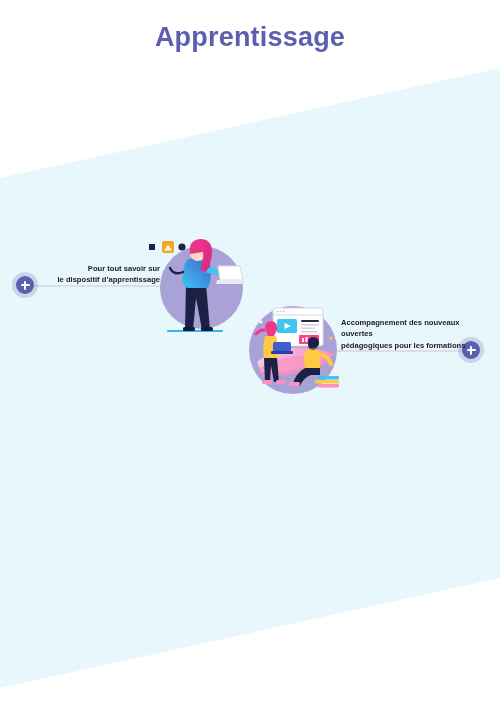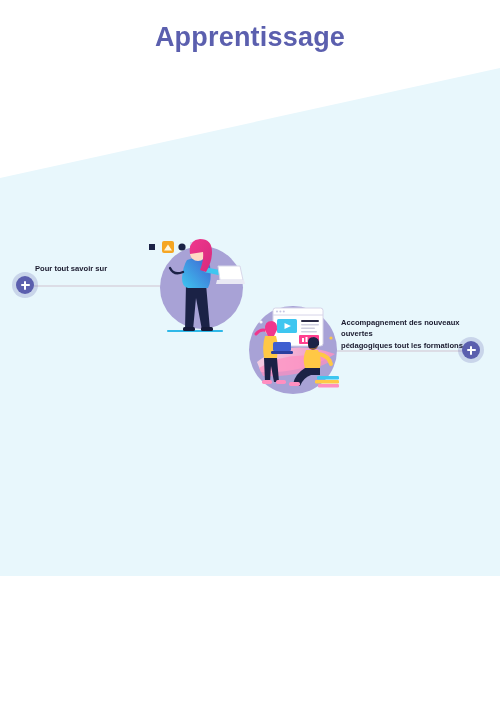--- a/index.html
+++ b/index.html
@@ -4,21 +4,21 @@
 <title>Apprentissage</title>
 <style>
   html,body{margin:0;padding:0;}
   body{
     width:500px;height:708px;
     background:#ffffff;
     font-family:"Liberation Sans","DejaVu Sans",sans-serif;
     overflow:hidden;
     position:relative;
   }
-  .stage{position:relative;width:500px;height:576px;overflow:hidden;}
+  .stage{position:relative;width:500px;height:708px;overflow:hidden;}
 
   
   .band{
     position:absolute;left:0;top:0;width:500px;height:708px;
     background:#e8f7fc;
     clip-path:polygon(0 178px, 500px 68px, 500px 578px, 0 688px);
     z-index:0;
   }
 
   
@@ -47,21 +47,21 @@
   .plus .bar{position:absolute;background:#ffffff;border-radius:1px;}
   .plus .bar.h{width:9px;height:1.8px;}
   .plus .bar.v{width:1.8px;height:9px;}
 
   
   .caption{
     position:absolute;z-index:7;
     font-size:7.6px;line-height:1.5;font-weight:bold;color:#1a1a2e;
   }
   .caption.right{text-align:left;}
-  .caption.leftal{}
+  .caption.leftal{text-align:right;}
 
   
   .circle{
     position:absolute;border-radius:50%;
     background:#a8a2d6;
     z-index:6;overflow:hidden;
   }
   .circle.c1{left:160px;top:246px;width:83px;height:83px;}
   .circle.c2{left:249px;top:306px;width:88px;height:88px;}
 
@@ -80,20 +80,21 @@
 
   <div class="rule" style="left:30px;top:285px;width:140px;"></div>
 
   <div class="plus" style="left:16px;top:276px;">
     <span class="bar h"></span>
     <span class="bar v"></span>
   </div>
 
   <div class="caption leftal" style="left:35px;top:263px;width:125px;">
     <div>Pour tout savoir sur</div>
+    <div>le dispositif d’apprentissage</div>
   </div>
 
   <div class="circle c1"></div>
 
   <svg class="art art1" viewBox="0 0 115 112">
 
     <rect x="9" y="12" width="6" height="6" fill="#1b2246"></rect>
     <rect x="22" y="9" width="12" height="12" rx="2" fill="#f5a623"></rect>
     <polygon points="28,12.5 32,18.5 24,18.5" fill="#fff7e0"></polygon>
     <circle cx="42" cy="15" r="3.6" fill="#1b2246"></circle>
@@ -132,21 +133,21 @@
 
   <div class="rule" style="left:335px;top:350px;width:135px;"></div>
 
   <div class="plus" style="left:462px;top:341px;">
     <span class="bar h"></span>
     <span class="bar v"></span>
   </div>
 
   <div class="caption right" style="left:341px;top:317px;width:152px;">
     <div>Accompagnement des nouveaux ouvertes</div>
-    <div>pédagogiques tout les formations</div>
+    <div>pédagogiques pour les formations</div>
   </div>
 
   <div class="circle c2"></div>
 
   <svg class="art art2" viewBox="0 0 105 102">
     <defs>
       <linearGradient id="g-swoosh" x1="0" y1="0" x2="1" y2="0">
         <stop offset="0" stop-color="#ffd3e4"></stop>
         <stop offset="1" stop-color="#ff8fc0"></stop>
       </linearGradient>

